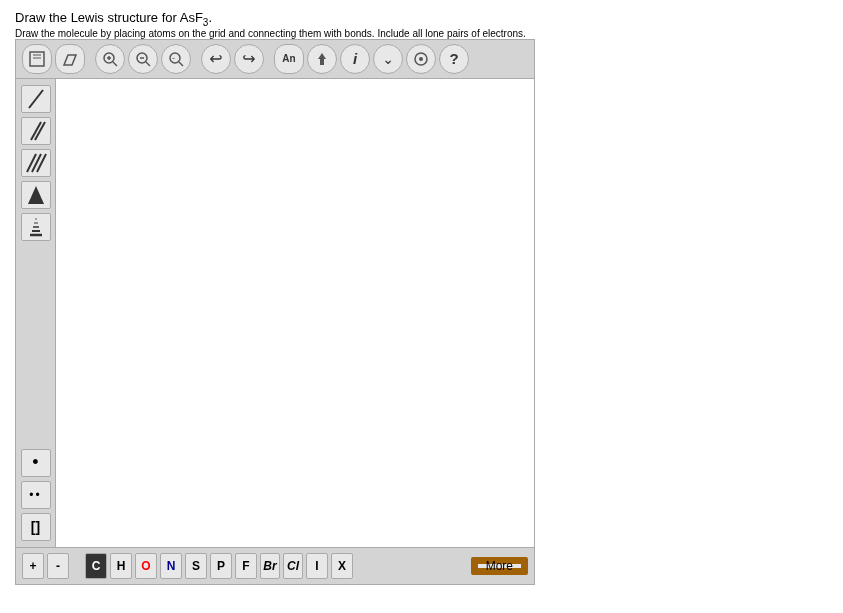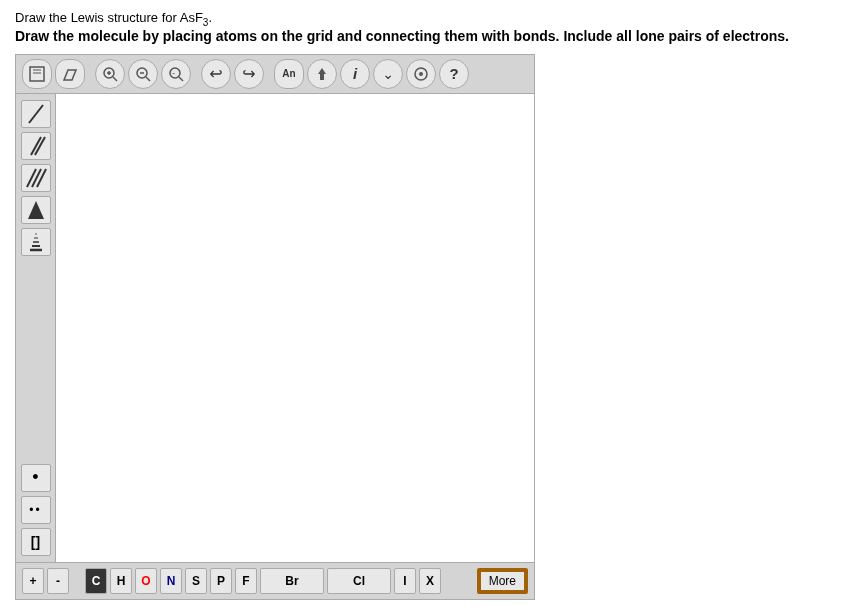--- a/index.html
+++ b/index.html
@@ -7,23 +7,22 @@
       font-family: Arial, sans-serif;
       background: #fff;
       padding: 10px 15px;
       font-size: 13px;
       color: #000;
     }
     .instruction-title {
       font-size: 13px;
     }
     .instruction-sub {
-      margin-bottom: 10px;
-      font-size: 14px;
-      font-weight: bold;
+      font-size: 10px;
+      font-weight: normal;
     }
     .sub-formula {
       font-size: 10px;
       vertical-align: sub;
     }
     .editor-container {
       border: 1px solid #aaa;
       display: inline-block;
       background: #fff;
       width: 520px;
@@ -115,30 +114,31 @@
     }
     .bottom-btn.atom-o {
       color: red;
       font-weight: bold;
     }
     .bottom-btn.atom-n {
       color: #00008b;
       font-weight: bold;
     }
     .bottom-btn.wide {
-      width: 64px;
+      width: 20px;
+      font-style: italic;
     }
     .more-btn {
       background: #e8e8e8;
-      border: 4px solid #a16207;
+      border: 7px solid #a16207;
       border-radius: 2px;
       padding: 2px 8px;
       cursor: pointer;
       font-size: 12px;
-      height: 26px;
+      height: 16px;
       display: flex;
       align-items: center;
     }
     .spacer { flex: 1; }
   </style>
 </head>
 <body>
 
 
 

